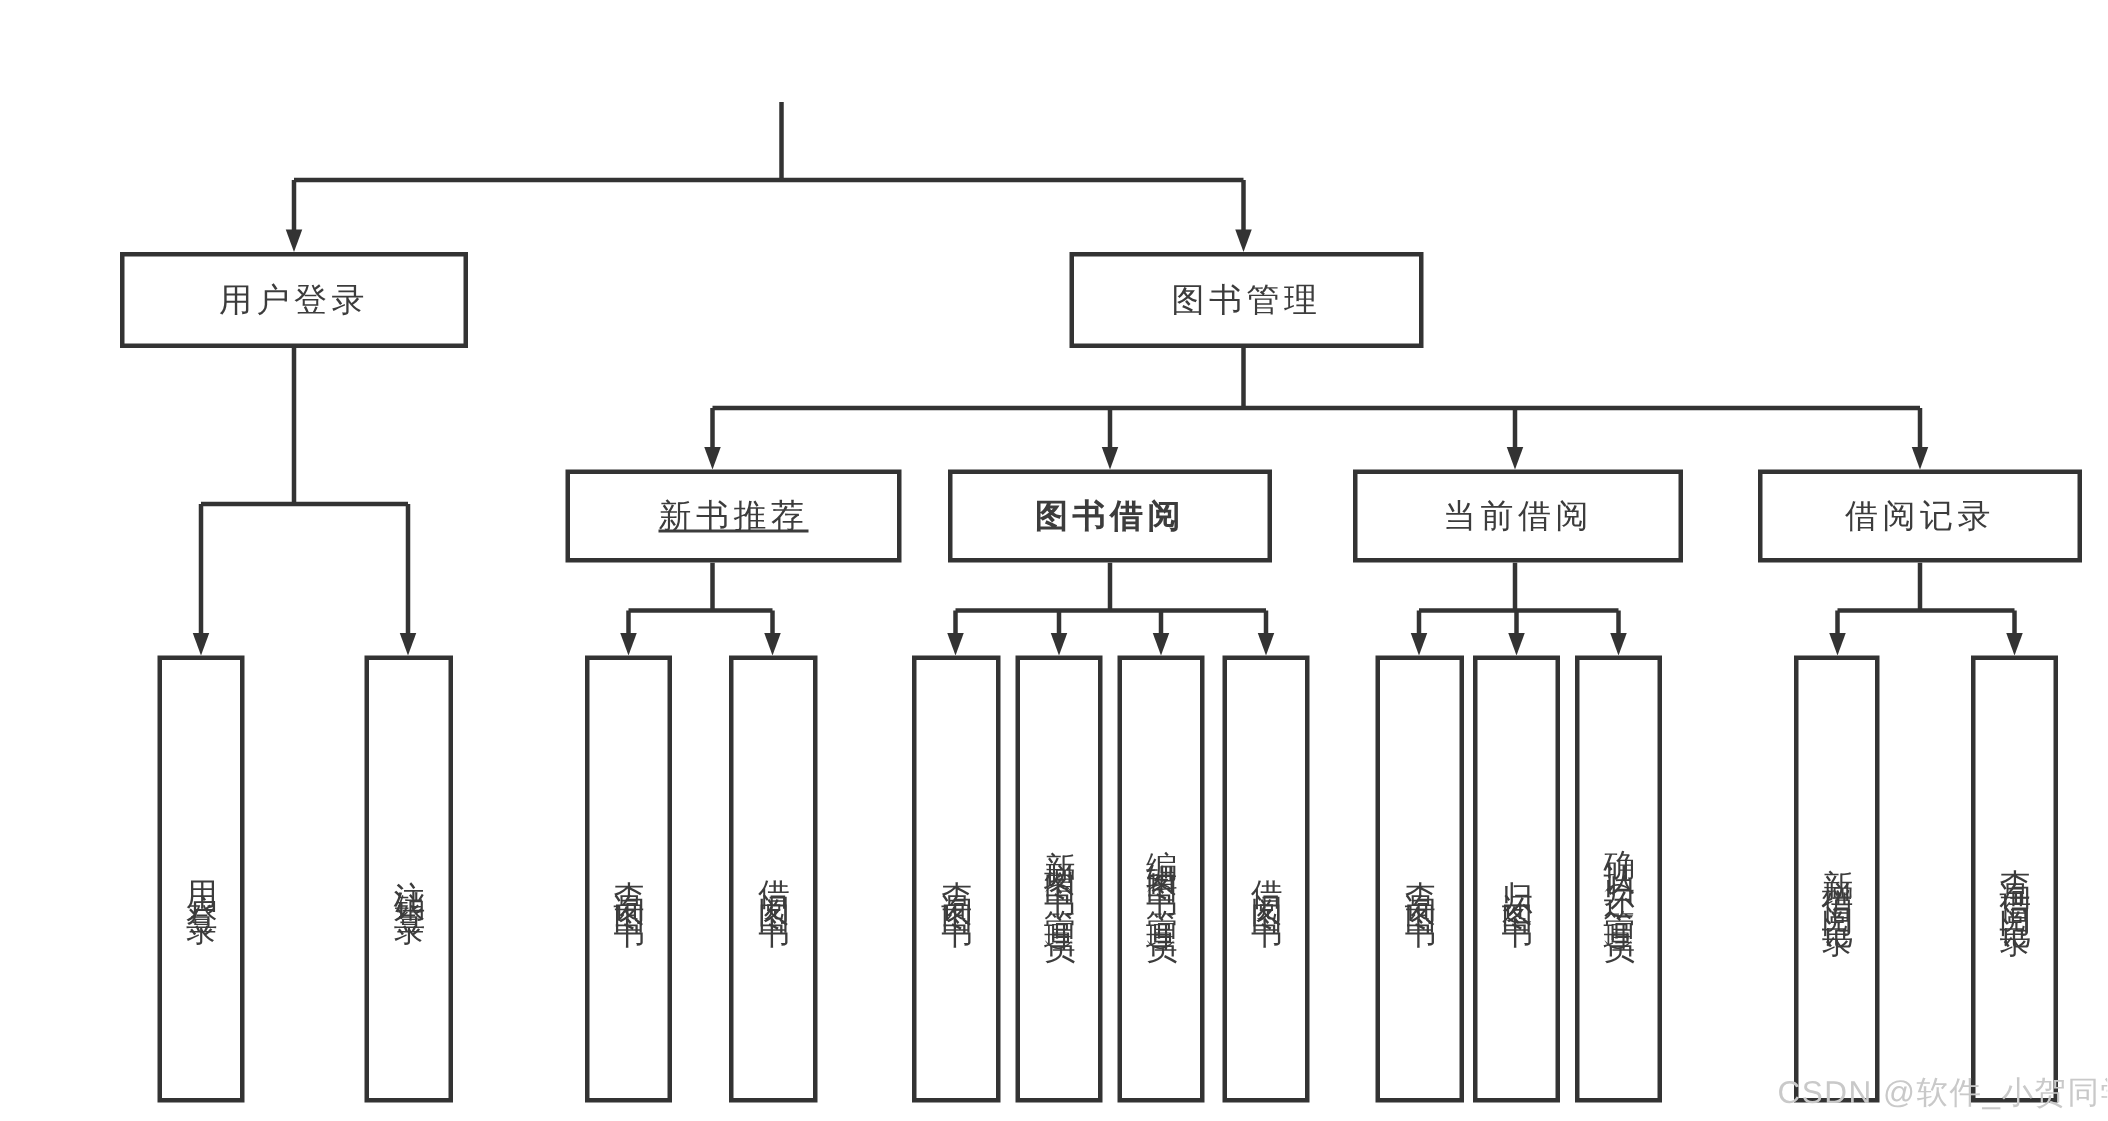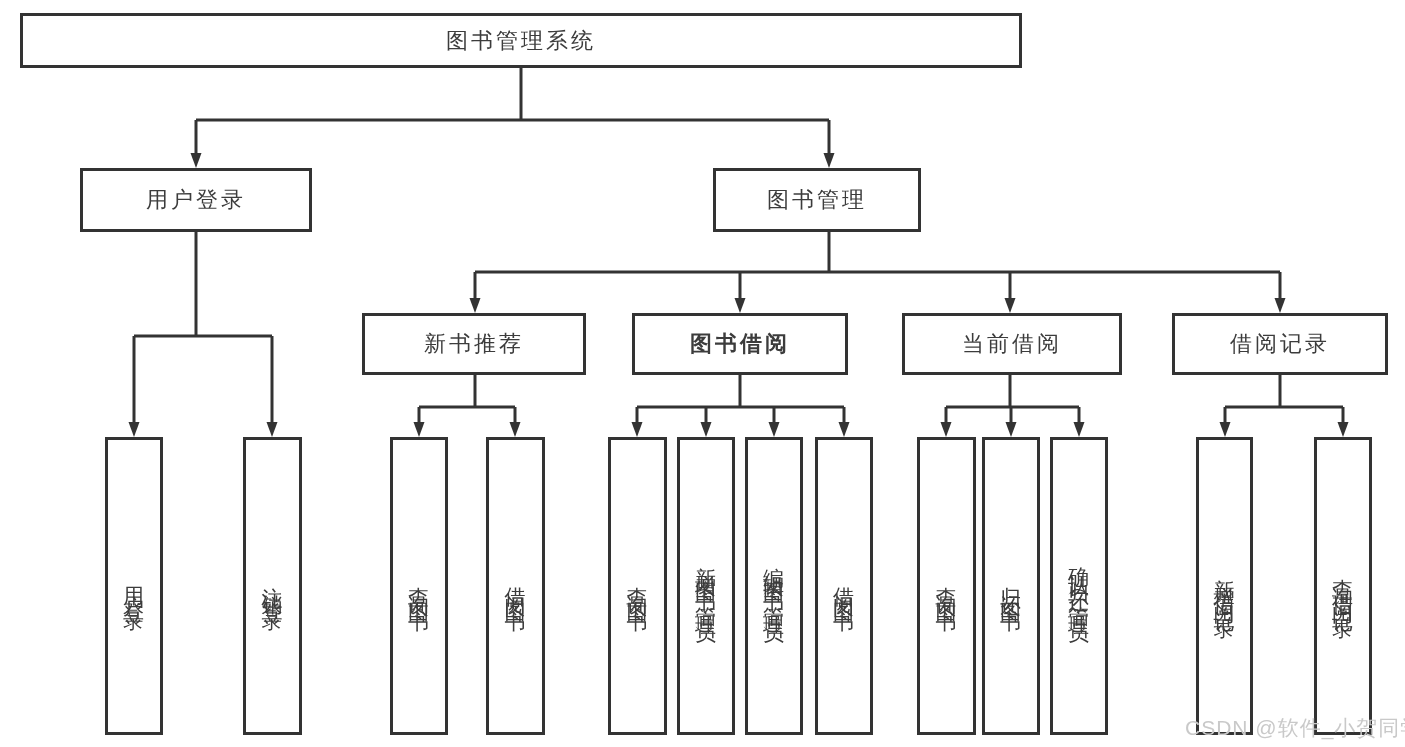--- a/index.html
+++ b/index.html
@@ -17,23 +17,23 @@
   .h-label{font-size:22px;letter-spacing:3px;white-space:nowrap;}
   .leaf{top:437px;height:298px;}
   .leaf .v-label{
     writing-mode:vertical-rl;text-orientation:mixed;
     font-size:21px;letter-spacing:8px;line-height:1;white-space:nowrap;
   }
   
   .n-root{left:20px;top:13px;width:1002px;height:55px;}
   
   .n-user{left:80px;top:168px;width:232px;height:64px;}
-  .n-mgmt{left:713px;top:168px;width:208px;height:64px;}
+  .n-mgmt{left:713px;top:168px;width:236px;height:64px;}
   
-  .n-newb{left:362px;top:313px;width:224px;height:62px;}
+  .n-newb{left:377px;top:313px;width:224px;height:62px;text-decoration:underline;}
   .n-bb{left:632px;top:313px;width:216px;height:62px;font-weight:bold;}
   .n-cb{left:902px;top:313px;width:220px;height:62px;}
   .n-br{left:1172px;top:313px;width:216px;height:62px;}
   
   .n-u1{left:105px;width:58px;} .n-u2{left:243px;width:59px;}
   .n-r1{left:390px;width:58px;} .n-r2{left:486px;width:59px;}
   .n-b1{left:608px;width:59px;} .n-b2{left:677px;width:58px;}
   .n-b3{left:745px;width:58px;} .n-b4{left:815px;width:58px;}
   .n-c1{left:917px;width:59px;} .n-c2{left:982px;width:58px;}
   .n-c3{left:1050px;width:58px;}
@@ -117,23 +117,20 @@
     <g>
       <path d="M1280 375 V407"></path>
       <path d="M1225 407 H1343"></path>
       <path d="M1225 407 V423"></path>
       <path d="M1343 407 V423"></path>
       <polygon fill="#333333" stroke="none" points="1219.5,422 1230.5,422 1225,437"></polygon>
       <polygon fill="#333333" stroke="none" points="1337.5,422 1348.5,422 1343,437"></polygon>
     </g>
   </svg>
 
-  <div class="node n-root">
-    <span class="h-label">图书管理系统</span>
-  </div>
 
   <div class="node n-user">
     <span class="h-label">用户登录</span>
   </div>
   <div class="node n-mgmt">
     <span class="h-label">图书管理</span>
   </div>
 
   <div class="node n-newb">
     <span class="h-label">新书推荐</span>

